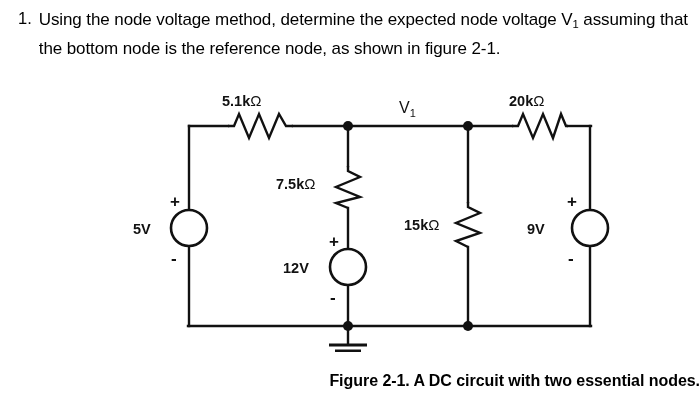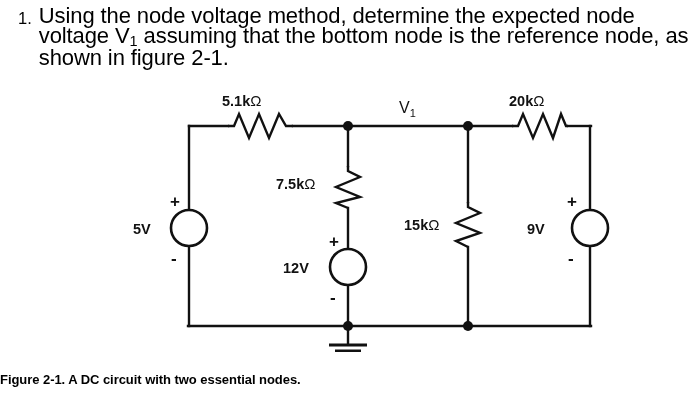--- a/index.html
+++ b/index.html
@@ -34,22 +34,22 @@
   }
   .q-number {
     flex: 0 0 auto;
     font-size: 16.5px;
     line-height: 24px;
     padding-right: 7px;
     white-space: nowrap;
   }
   .q-text {
     flex: 1 1 auto;
-    font-size: 22px;
-    line-height: 20px;
+    font-size: 17px;
+    line-height: 28px;
     letter-spacing: -0.1px;
   }
   .q-text sub {
     font-size: 0.66em;
     vertical-align: baseline;
     position: relative;
     top: 3px;
   }
   
   #circuit-figure {
@@ -114,22 +114,22 @@
     font-size: 17px;
     font-weight: bold;
     fill: #111111;
   }
   
   #caption {
     position: absolute;
     left: 0;
     top: 372px;
     width: 700px;
-    text-align: left;
-    font-size: 13px;
+    text-align: right;
+    font-size: 16px;
     font-weight: bold;
     letter-spacing: -0.05px;
   }
 </style>
 </head>
 <body>
 
 <div id="page">
 
   <div id="problem">

